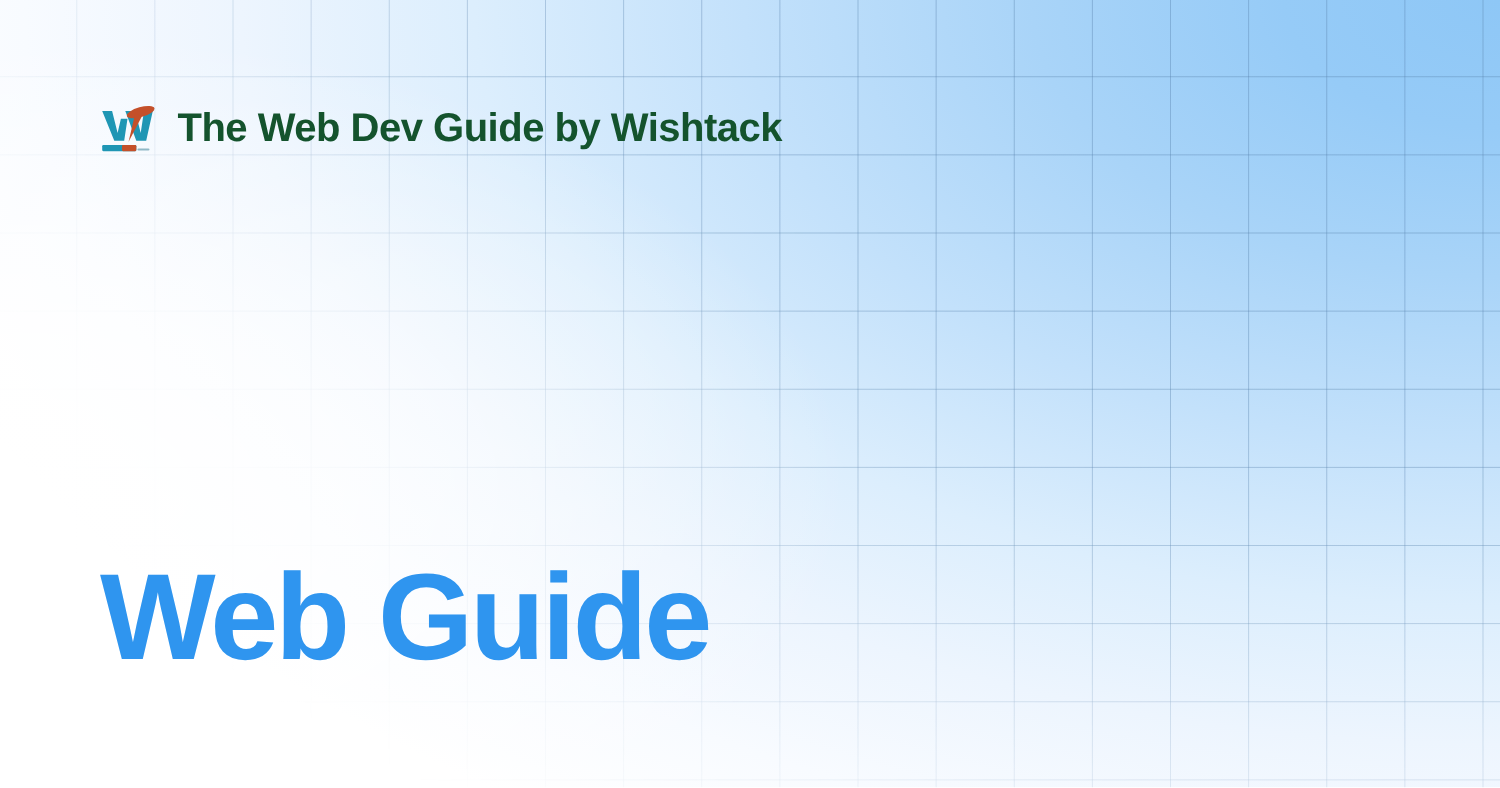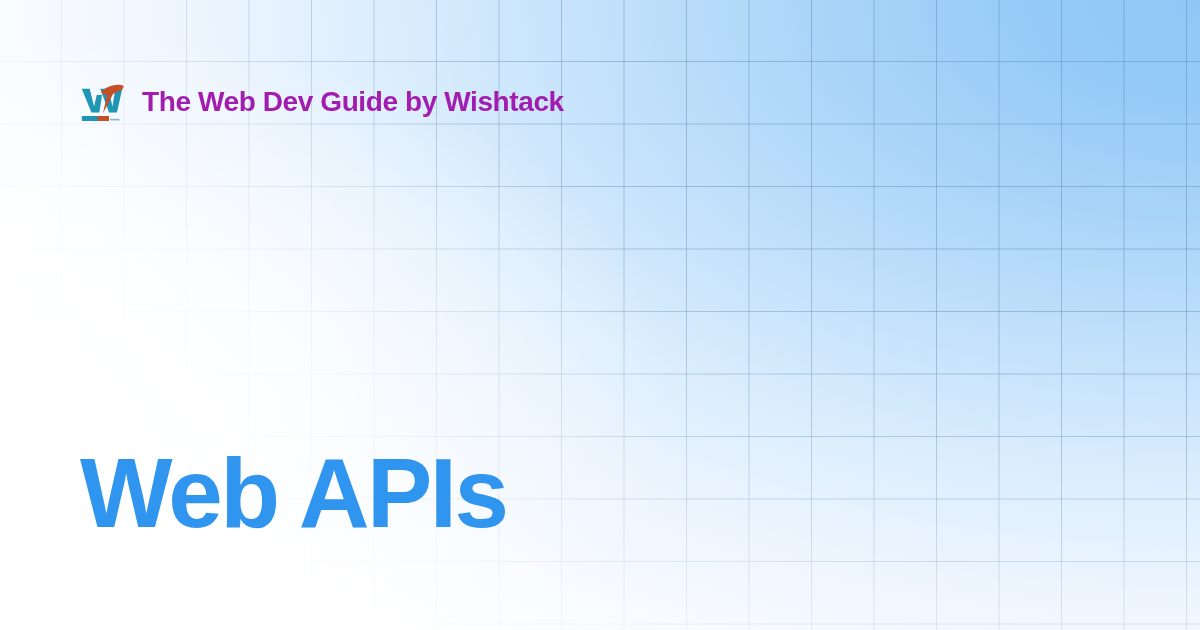--- a/index.html
+++ b/index.html
@@ -92,23 +92,23 @@
   }
 
   .brand-logo {
     width: 44px;
     height: 44px;
     display: block;
     flex: 0 0 auto;
   }
 
   .brand-title {
-    font-size: 28px;
+    font-size: 32px;
     font-weight: bold;
-    color: #a21caf;
+    color: #14532d;
     letter-spacing: -0.4px;
     white-space: nowrap;
     line-height: 1;
   }
 
   
 
   .page-title {
     position: absolute;
     left: 80px;
@@ -146,15 +146,15 @@
       </g>
 
       <rect x="4" y="82" width="62" height="11" rx="2" fill="#1f96b4"></rect>
       <rect x="40" y="82" width="26" height="11" rx="2" fill="#c4502a"></rect>
       <rect x="68" y="88" width="22" height="4" rx="2" fill="#8fb8c6"></rect>
     </svg>
 
     <span class="brand-title">The Web Dev Guide by Wishtack</span>
   </div>
 
-  <h1 class="page-title">Web APIs</h1>
+  <h1 class="page-title">Web Guide</h1>
 
 </div>
 
 </body></html>

